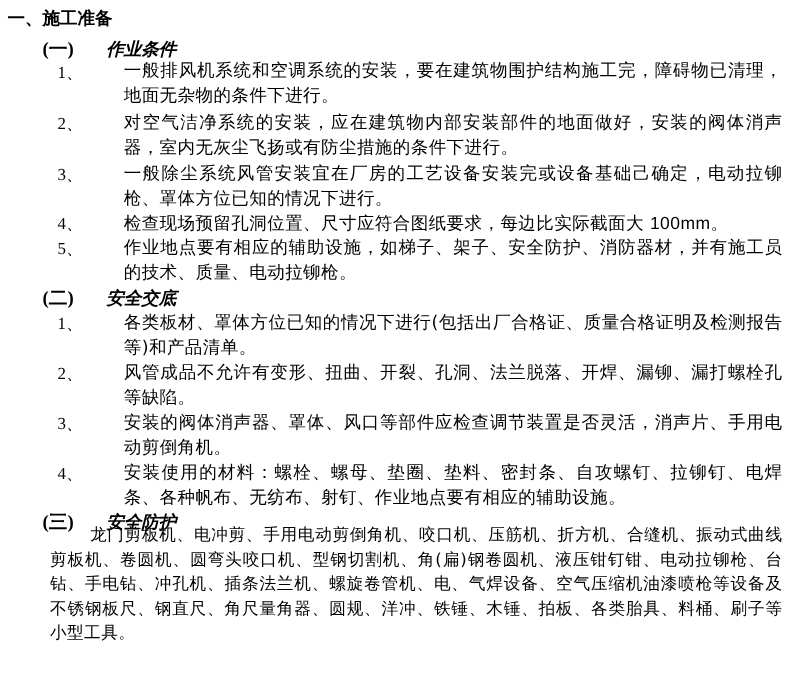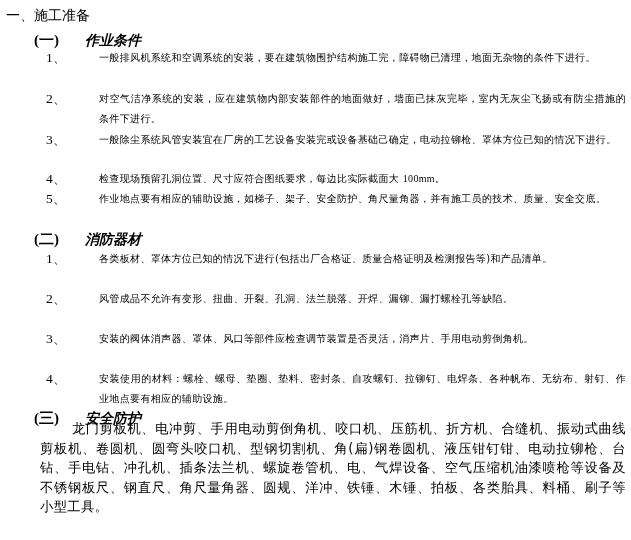--- a/index.html
+++ b/index.html
@@ -3,81 +3,81 @@
   <meta charset="utf-8">
   <style>
     html, body { margin: 0; padding: 0; background: #ffffff; }
     body {
       width: 631px; height: 540px; overflow: hidden; position: relative;
       font-family: "DejaVu Sans", sans-serif; color: #000;
     }
     .doc { position: absolute; left: 0; top: 0; width: 631px; }
     .h1 {
       position: absolute; left: 6px; top: 6px;
-      font-size: 14px; font-weight: normal; line-height: 18px;
+      font-size: 14px; font-weight: bold; line-height: 18px;
     }
     .h2 {
       position: absolute; left: 34px; height: 18px;
       font-size: 14px; font-weight: bold; line-height: 18px;
     }
     .h2 .num { position: absolute; left: 0; top: 0; font-family: "Liberation Serif", serif; font-size: 15px; }
     .h2 .title { position: absolute; left: 51px; top: 0; white-space: nowrap; font-style: italic; }
     .item { position: absolute; left: 0; width: 631px; }
     .item .num {
       position: absolute; left: 46px; top: 0;
       font-family: "Liberation Serif", serif; font-size: 13.5px; line-height: 19.5px;
     }
     .item .text {
       position: absolute; left: 99px; top: 0; width: 527px;
-      font-size: 10px; line-height: 19.5px; letter-spacing: 0.35px;
+      font-size: 14px; line-height: 19.5px; letter-spacing: 0.35px;
       text-align: justify; text-align-last: left;
     }
     .para {
       position: absolute; left: 40px; width: 586px;
       font-size: 13.3px; line-height: 19.5px; letter-spacing: 0.35px;
       text-indent: 32px; text-align: justify; text-align-last: left;
     }
-    .latin { font-family: Liberation Serif, serif; }
+    .latin { font-family: Liberation Sans, sans-serif; }
   </style>
 </head>
 <body>
 
 <div class="doc">
 
   <div class="h1">一、施工准备</div>
 
   <div class="h2" style="top:31px;">
     <span class="num">(一)</span>
     <span class="title">作业条件</span>
   </div>
 
   <div class="item" style="top:48px;">
     <span class="num">1、</span>
     <div class="text">一般排风机系统和空调系统的安装，要在建筑物围护结构施工完，障碍物已清理，地面无杂物的条件下进行。</div>
   </div>
   <div class="item" style="top:89px;">
     <span class="num">2、</span>
-    <div class="text">对空气洁净系统的安装，应在建筑物内部安装部件的地面做好，墙面已抹灰完毕，室内无灰尘飞扬或有防尘措施的条件下进行。</div>
+    <div class="text">对空气洁净系统的安装，应在建筑物内部安装部件的地面做好，安装的阀体消声器，室内无灰尘飞扬或有防尘措施的条件下进行。</div>
   </div>
   <div class="item" style="top:130px;">
     <span class="num">3、</span>
     <div class="text">一般除尘系统风管安装宜在厂房的工艺设备安装完或设备基础己确定，电动拉铆枪、罩体方位已知的情况下进行。</div>
   </div>
   <div class="item" style="top:169px;">
     <span class="num">4、</span>
     <div class="text">检查现场预留孔洞位置、尺寸应符合图纸要求，每边比实际截面大 <span class="latin">100mm</span>。</div>
   </div>
   <div class="item" style="top:189px;">
     <span class="num">5、</span>
-    <div class="text">作业地点要有相应的辅助设施，如梯子、架子、安全防护、角尺量角器，并有施工员的技术、质量、安全交底。</div>
+    <div class="text">作业地点要有相应的辅助设施，如梯子、架子、安全防护、消防器材，并有施工员的技术、质量、电动拉铆枪。</div>
   </div>
 
   <div class="h2" style="top:230px;">
     <span class="num">(二)</span>
-    <span class="title">消防器材</span>
+    <span class="title">安全交底</span>
   </div>
 
   <div class="item" style="top:249px;">
     <span class="num">1、</span>
     <div class="text">各类板材、罩体方位已知的情况下进行(包括出厂合格证、质量合格证明及检测报告等)和产品清单。</div>
   </div>
   <div class="item" style="top:289px;">
     <span class="num">2、</span>
     <div class="text">风管成品不允许有变形、扭曲、开裂、孔洞、法兰脱落、开焊、漏铆、漏打螺栓孔等缺陷。</div>
   </div>

